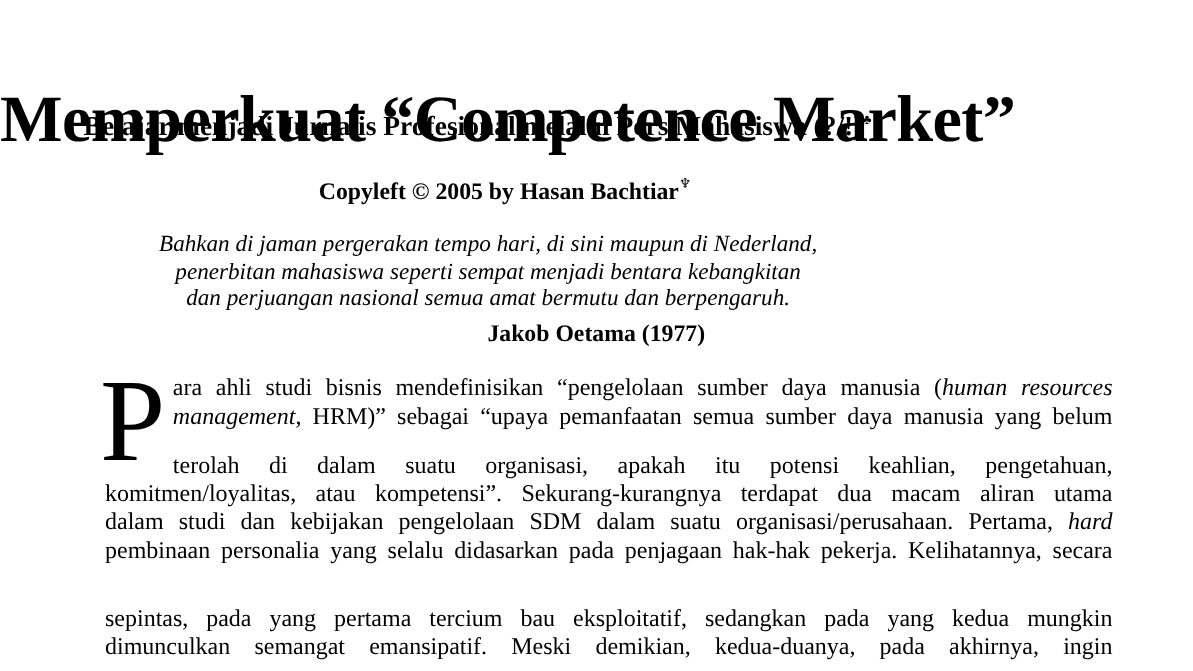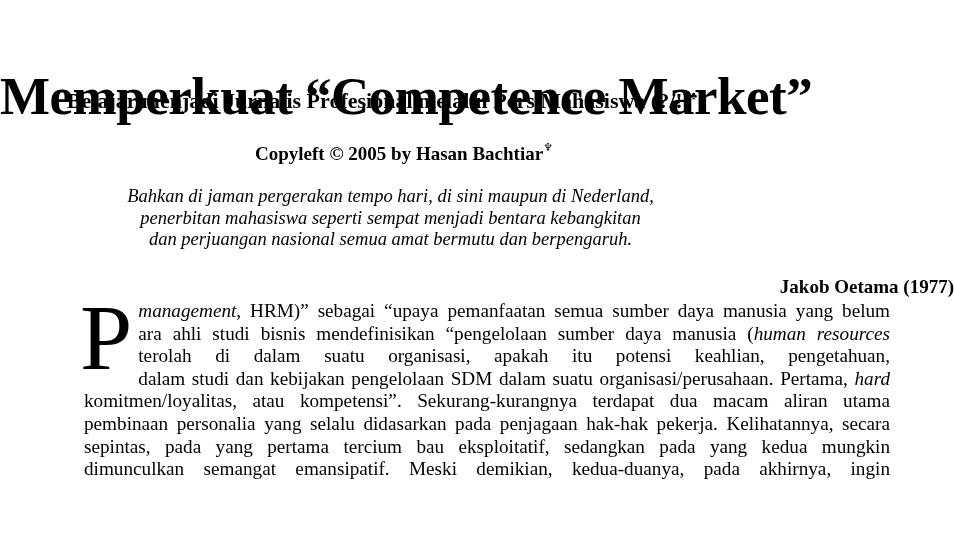--- a/index.html
+++ b/index.html
@@ -22,21 +22,21 @@
     position: absolute; left: 0; width: 808px; top: 142px;
     text-align: center; font-weight: bold; font-size: 19px; line-height: 24px;
   }
   sup { font-size: 11px; vertical-align: 9px; line-height: 0; }
   .quote {
     position: absolute; left: 0; width: 781px; top: 186px;
     text-align: center; font-style: italic; font-size: 18.5px; line-height: 21.5px;
   }
   .quote-author {
     position: absolute; left: 0; width: 954px; top: 257px;
-    text-align: right; font-weight: bold; font-size: 19px; line-height: 22px; margin-top: 19px;
+    text-align: center; font-weight: bold; font-size: 19px; line-height: 22px;
   }
   .body-text {
     position: absolute; left: 84px; width: 806px; top: 300px;
     font-size: 19.2px; line-height: 22.6px; text-align: justify;
   }
   .dropcap {
     float: left; font-size: 94px; line-height: 70px; height: 66px;
     margin: 2px 6px 0 -4px; padding: 0;
   }
   .line { display: block; text-align: justify; text-align-last: justify; white-space: nowrap; }
@@ -58,22 +58,22 @@
 <div class="quote">
   <div>Bahkan di jaman pergerakan tempo hari, di sini maupun di Nederland,</div>
   <div>penerbitan mahasiswa seperti sempat menjadi bentara kebangkitan</div>
   <div>dan perjuangan nasional semua amat bermutu dan berpengaruh.</div>
 </div>
 <div class="quote-author">Jakob Oetama (1977)</div>
 
 <div class="body-text">
   <span class="dropcap">P</span>
   <div id="body-lines">
+      <div class="line" style="white-space: normal; text-align: justify; text-align-last: justify;"><span>ara ahli studi bisnis mendefinisikan “pengelolaan sumber daya manusia (</span><i>human resources</i></div>
       <div class="line" style="white-space: normal; text-align: justify; text-align-last: justify;"><i>management</i><span>, HRM)” sebagai “upaya pemanfaatan semua sumber daya manusia yang belum</span></div>
-      <div class="line" style="white-space: normal; text-align: justify; text-align-last: justify;"><span>ara ahli studi bisnis mendefinisikan “pengelolaan sumber daya manusia (</span><i>human resources</i></div>
-      <div class="line" style="white-space: normal; text-align: justify; text-align-last: justify;"><span>terolah di dalam suatu organisasi, apakah itu potensi keahlian, pengetahuan,</span></div>
+      <div class="line" style="white-space: normal; text-align: justify; text-align-last: justify; margin-top: 17px;"><span>terolah di dalam suatu organisasi, apakah itu potensi keahlian, pengetahuan,</span></div>
+      <div class="line" style="white-space: normal; text-align: justify; text-align-last: justify;"><span>komitmen/loyalitas, atau kompetensi”. Sekurang-kurangnya terdapat dua macam aliran utama</span></div>
       <div class="line" style="white-space: normal; text-align: justify; text-align-last: justify;"><span>dalam studi dan kebijakan pengelolaan SDM dalam suatu organisasi/perusahaan. Pertama, </span><i>hard</i></div>
-      <div class="line" style="white-space: normal; text-align: justify; text-align-last: justify;"><span>komitmen/loyalitas, atau kompetensi”. Sekurang-kurangnya terdapat dua macam aliran utama</span></div>
       <div class="line" style="white-space: normal; text-align: justify; text-align-last: justify;"><span>pembinaan personalia yang selalu didasarkan pada penjagaan hak-hak pekerja. Kelihatannya, secara</span></div>
-      <div class="line" style="white-space: normal; text-align: justify; text-align-last: justify;"><span>sepintas, pada yang pertama tercium bau eksploitatif, sedangkan pada yang kedua mungkin</span></div>
+      <div class="line" style="white-space: normal; text-align: justify; text-align-last: justify; margin-top: 32px;"><span>sepintas, pada yang pertama tercium bau eksploitatif, sedangkan pada yang kedua mungkin</span></div>
       <div class="line" style="white-space: normal; text-align: justify; text-align-last: justify;"><span>dimunculkan semangat emansipatif. Meski demikian, kedua-duanya, pada akhirnya, ingin</span></div>
     </div>
 </div>
 
 </body></html>

